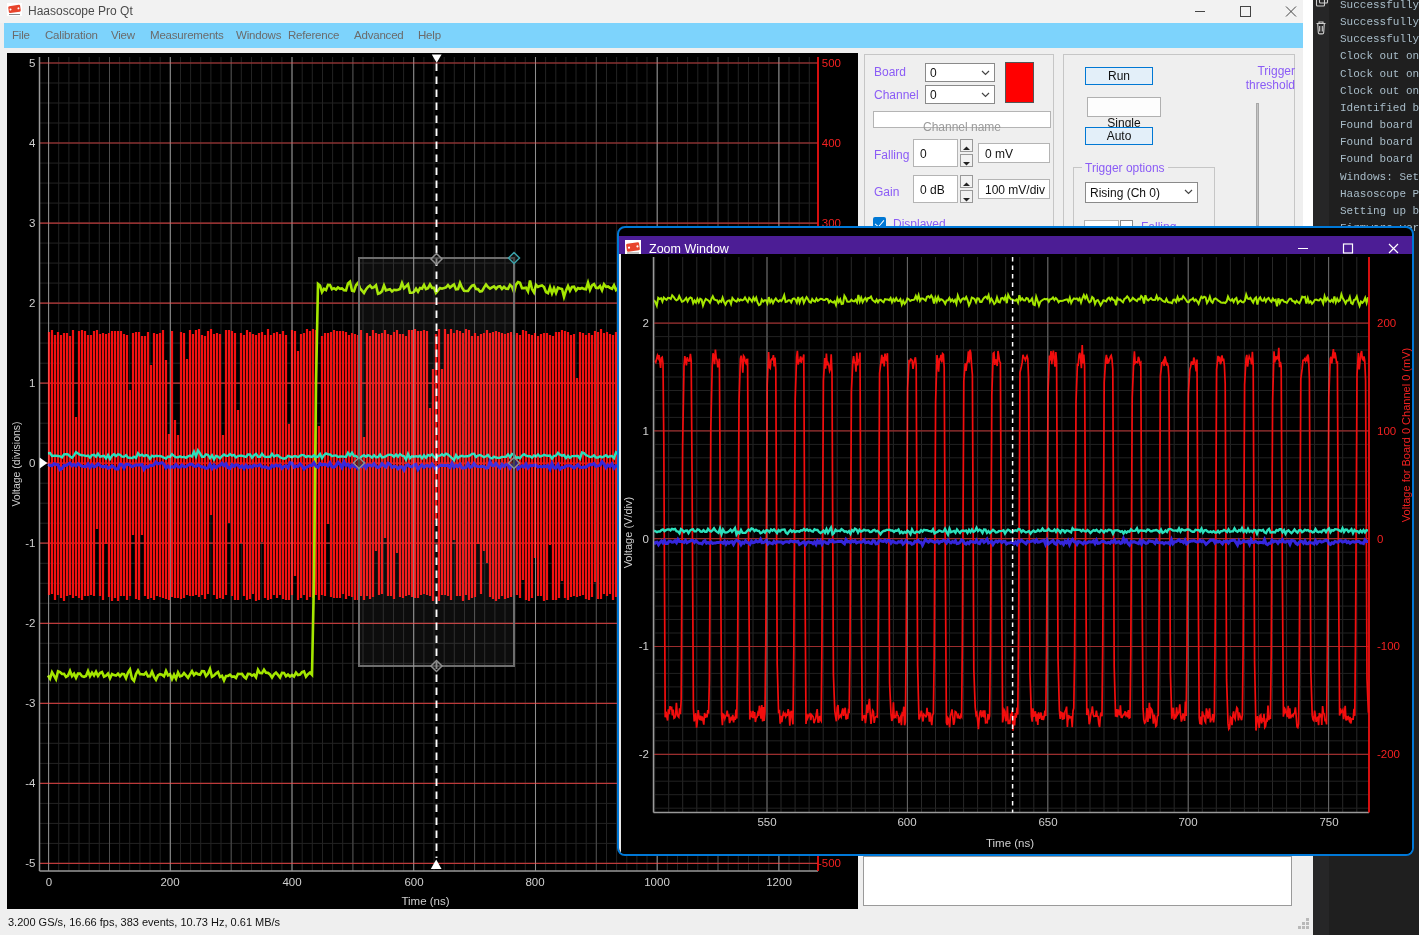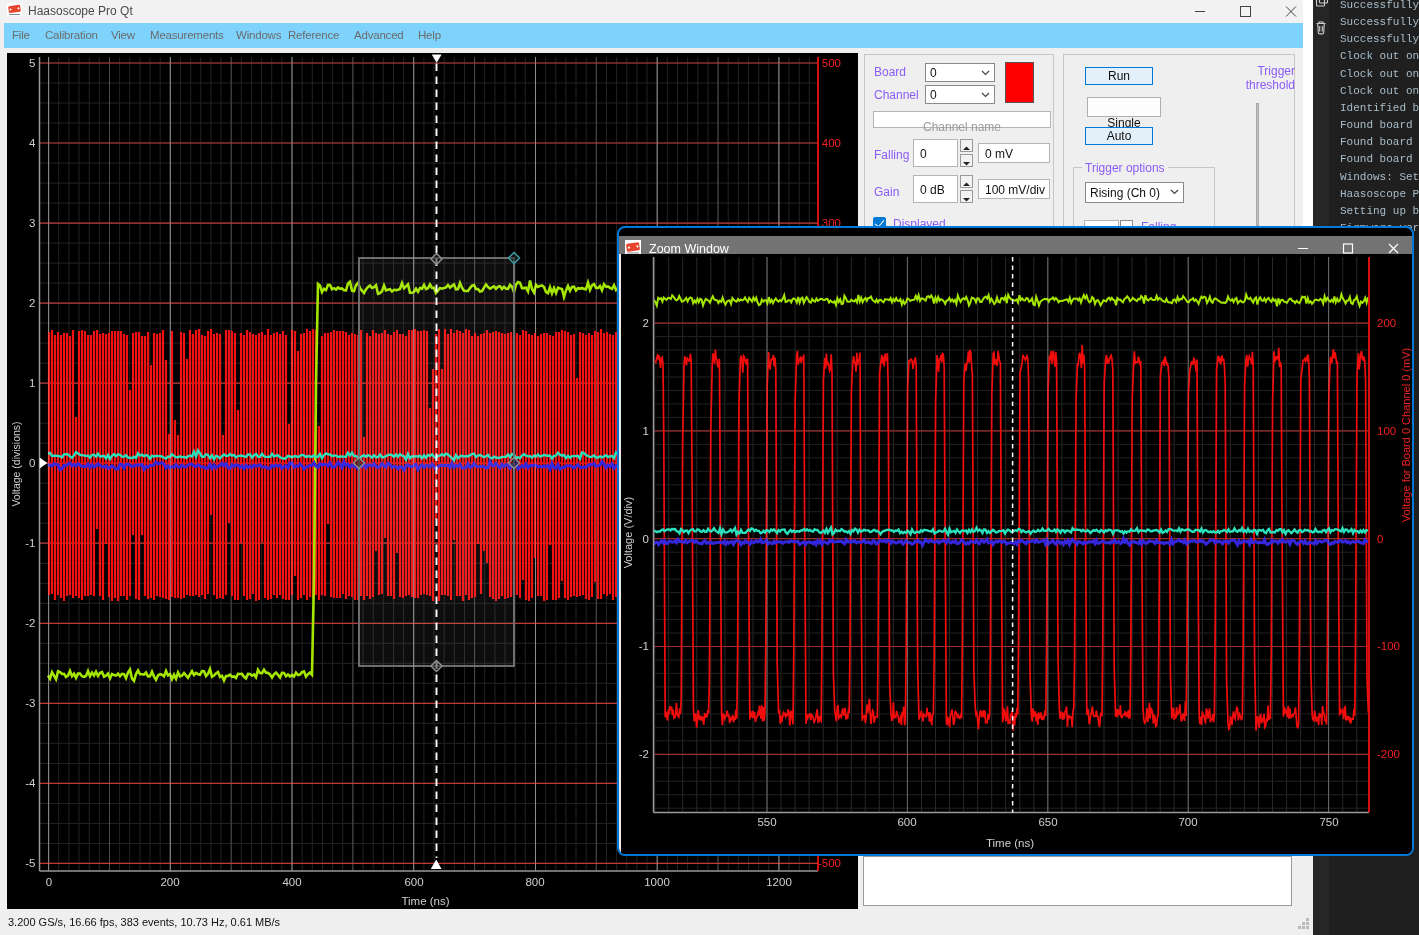--- a/index.html
+++ b/index.html
@@ -10,21 +10,21 @@
 .fld{position:absolute;background:#fff;border:1px solid #b4b4b4;font-size:12px;color:#111}
 .cmb{position:absolute;background:#fff;border:1px solid #8a8a8a;font-size:12px;color:#111}
 .lbl{position:absolute;font-size:12px;color:#8b5cf6}
 .btn{position:absolute;font-size:12px;color:#111;text-align:center;border-radius:0}
 .gbox{position:absolute;border:1px solid #c6c6c6}
 .chk{position:absolute;width:13px;height:13px;background:#0078d4;border-radius:2px}
 .chk:after{content:"";position:absolute;left:4px;top:1px;width:4px;height:8px;border:solid #fff;border-width:0 1.6px 1.6px 0;transform:rotate(40deg)}
 .console{left:1313px;top:0;width:106px;height:935px;background:#1f1f1f}
 .console pre{position:absolute;left:27px;top:-3px;font-family:"Liberation Mono",monospace;font-size:11px;line-height:17.15px;color:#a9bdc9}
 .zwin{left:617px;top:226px;width:797px;height:630px;background:#000;border:2px solid #0078d7;border-radius:8px;overflow:hidden}
-.ztitle{position:absolute;left:0;top:8px;width:793px;height:26px;background:#737373}
+.ztitle{position:absolute;left:0;top:8px;width:793px;height:26px;background:#4c1d95}
 svg text{font-family:"Liberation Sans",sans-serif}
 </style></head>
 <body>
 <div class="abs win"></div>
 <div class="abs titlebar">
   <svg class="abs" style="left:7px;top:3px" width="16" height="14">
       <rect width="15" height="13" fill="#fff"></rect>
       <g transform="rotate(-8 7 6)">
         <rect x="1.5" y="2.5" width="12" height="7" rx="1.2" fill="#e8442c"></rect>
         <circle cx="3.5" cy="6" r="1" fill="#fff"></circle>
@@ -148,21 +148,21 @@
 <div class="lbl" style="left:893px;top:217px">Displayed</div>
 
 <div class="abs gbox" style="left:1063px;top:54px;width:232px;height:178px"></div>
 <div class="btn" style="left:1085px;top:67px;width:68px;height:18px;background:#e3eff9;border:1px solid #0078d4;padding-top:1px">Run</div>
 <div class="btn" style="left:1087px;top:97px;width:74px;height:18px;background:#fdfdfd;border:1px solid #b0b0b0;padding-top:18px">Single</div>
 <div class="btn" style="left:1085px;top:127px;width:68px;height:18px;background:#e3eff9;border:1px solid #0078d4;padding-top:1px">Auto</div>
 <div class="lbl" style="left:1220px;top:64px;width:75px;text-align:right">Trigger<br>threshold</div>
 <div class="abs" style="left:1256px;top:103px;width:3px;height:123px;background:#c4c4c4;border:1px solid #a8a8a8"></div>
 <div class="abs gbox" style="left:1073px;top:167px;width:142px;height:65px"></div>
 <div class="lbl" style="left:1082px;top:161px;background:#efefef;padding:0 3px">Trigger options</div>
-<div class="cmb" style="left:1085px;top:182px;width:99px;height:21px;padding:3px 4px">Rising (Ch 0)<svg class="abs" style="right:4px;top:6px" width="9" height="6">
+<div class="cmb" style="left:1085px;top:182px;width:113px;height:21px;padding:3px 4px">Rising (Ch 0)<svg class="abs" style="right:4px;top:6px" width="9" height="6">
       <path d="M1,1 L4.5,4.5 L8,1" stroke="#444" stroke-width="1.2" fill="none"></path>
     </svg></div>
 <div class="fld" style="left:1084px;top:220px;width:35px;height:14px"></div>
 <div class="abs" style="left:1120px;top:220px;width:13px;height:13px;background:#fff;border:1px solid #8a8a8a"></div>
 <div class="lbl" style="left:1141px;top:220px">Falling</div>
 
 <div class="abs" style="left:863px;top:856px;width:429px;height:50px;background:#fff;border:1px solid #9a9a9a"></div>
 <div class="abs" style="left:8px;top:916px;font-size:11px;color:#111">3.200 GS/s, 16.66 fps, 383 events, 10.73 Hz, 0.61 MB/s</div>
 <svg class="abs" style="left:1296px;top:916px" width="15" height="15">
     <g fill="#b9b9b9">

